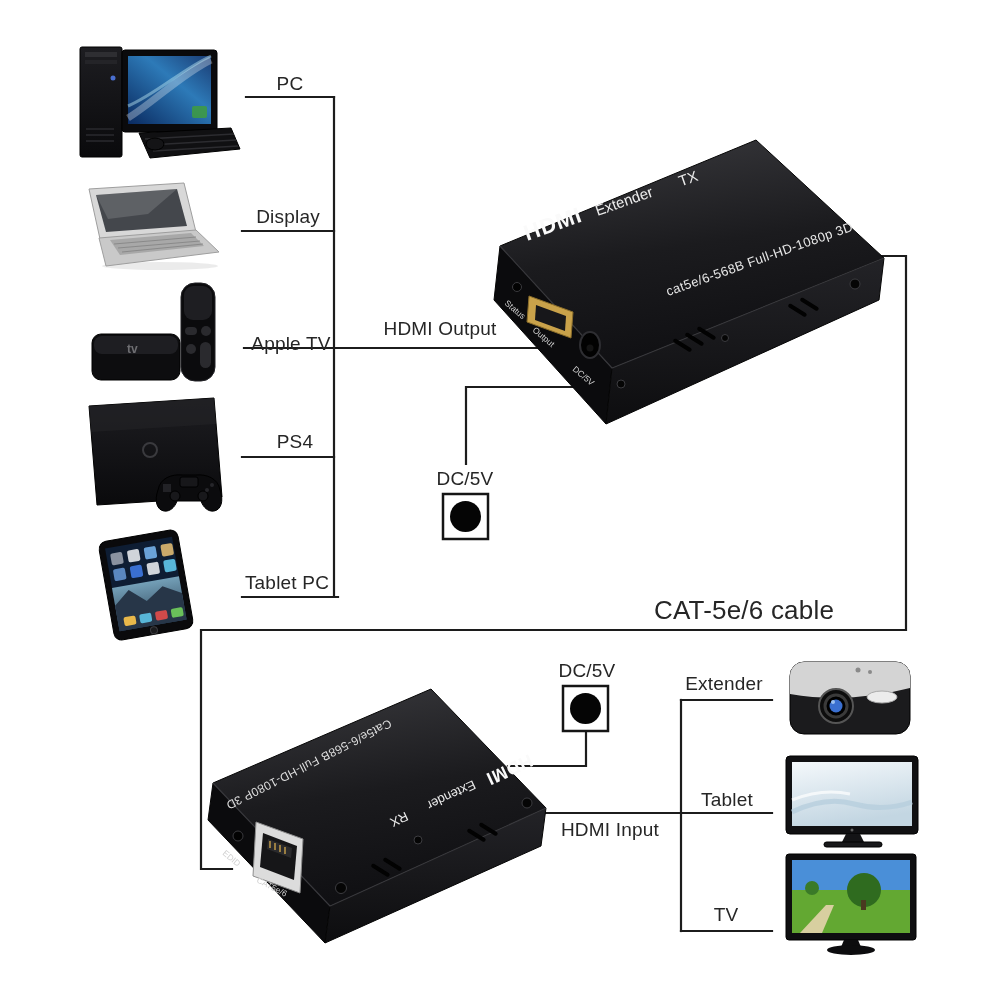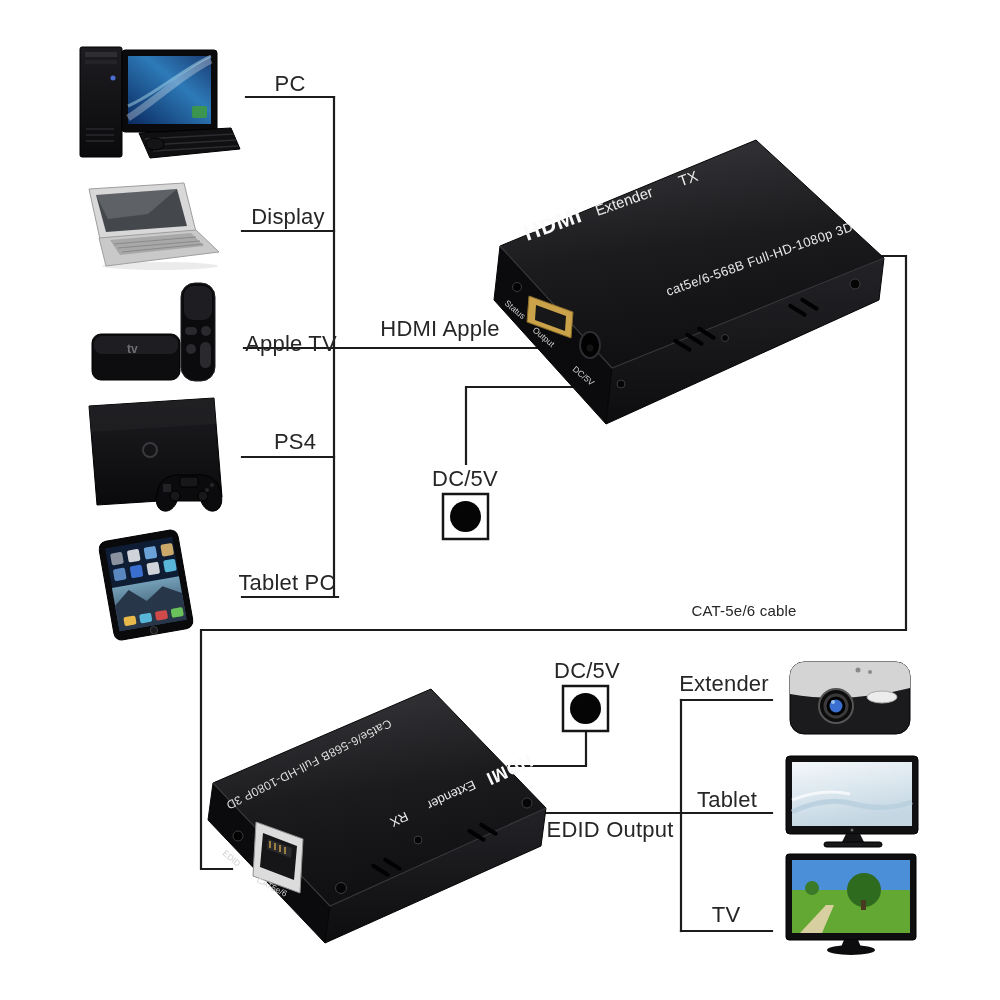--- a/index.html
+++ b/index.html
@@ -1,21 +1,21 @@
 <!DOCTYPE html>
 <html><head>
 <meta charset="utf-8">
 <style>
   html,body{margin:0;padding:0;background:#ffffff;}
   #canvas{position:relative;width:1000px;height:1000px;background:#fff;
           font-family:"Liberation Sans",sans-serif;overflow:hidden;}
   #diagram-svg{position:absolute;left:0;top:0;}
-  .lbl{position:absolute;transform:translate(-50%,-50%);font-size:22px;
+  .lbl{position:absolute;transform:translate(-50%,-50%);font-size:19px;
        color:#262626;white-space:nowrap;letter-spacing:.2px;}
-  .lbl.big{font-size:15px;}
+  .lbl.big{font-size:26px;}
   svg text{font-family:"Liberation Sans",sans-serif;}
 </style>
 </head>
 <body>
 
 <div id="canvas">
 
 <svg id="diagram-svg" width="1000" height="1000" viewBox="0 0 1000 1000">
   <defs>
     <linearGradient id="gTop" x1="0" y1="0" x2="0.25" y2="1">
@@ -248,21 +248,21 @@
     <polygon points="844,940 858,940 861,947 841,947" fill="#0c0c0e"></polygon>
     <ellipse cx="851" cy="950" rx="24" ry="5" fill="#0c0c0e"></ellipse>
   </g>
 </svg>
 
   <div class="lbl" style="left:290px;top:84px">PC</div>
   <div class="lbl" style="left:288px;top:217px">Display</div>
   <div class="lbl" style="left:291px;top:344px">Apple TV</div>
   <div class="lbl" style="left:295px;top:442px">PS4</div>
   <div class="lbl" style="left:287px;top:583px">Tablet PC</div>
-  <div class="lbl" style="left:440px;top:329px">HDMI Apple</div>
+  <div class="lbl" style="left:440px;top:329px">HDMI Output</div>
   <div class="lbl" style="left:465px;top:479px">DC/5V</div>
   <div class="lbl big" style="left:744px;top:610px">CAT-5e/6 cable</div>
   <div class="lbl" style="left:587px;top:671px">DC/5V</div>
   <div class="lbl" style="left:724px;top:684px">Extender</div>
   <div class="lbl" style="left:727px;top:800px">Tablet</div>
-  <div class="lbl" style="left:610px;top:830px">EDID Output</div>
+  <div class="lbl" style="left:610px;top:830px">HDMI Input</div>
   <div class="lbl" style="left:726px;top:915px">TV</div>
 </div>
 
 </body></html>

